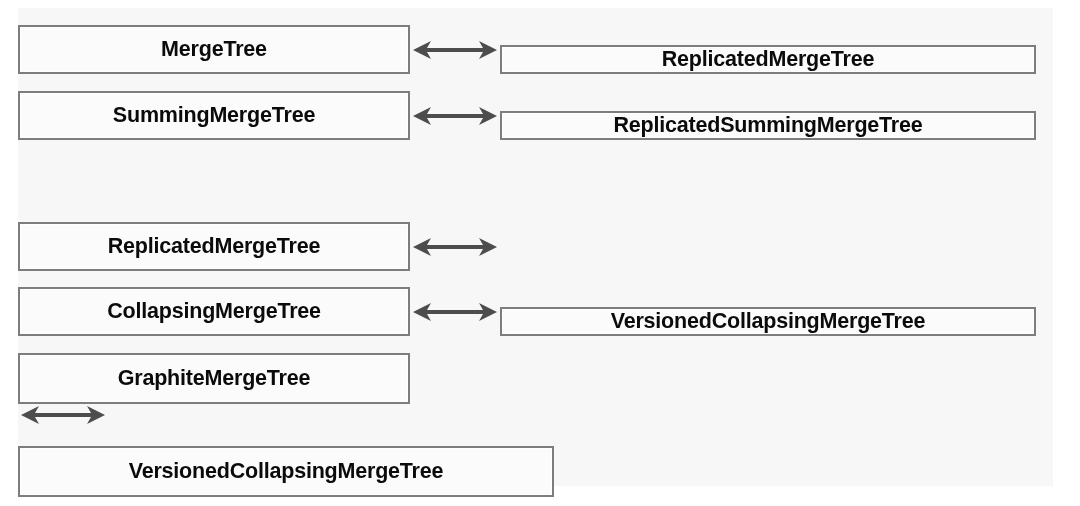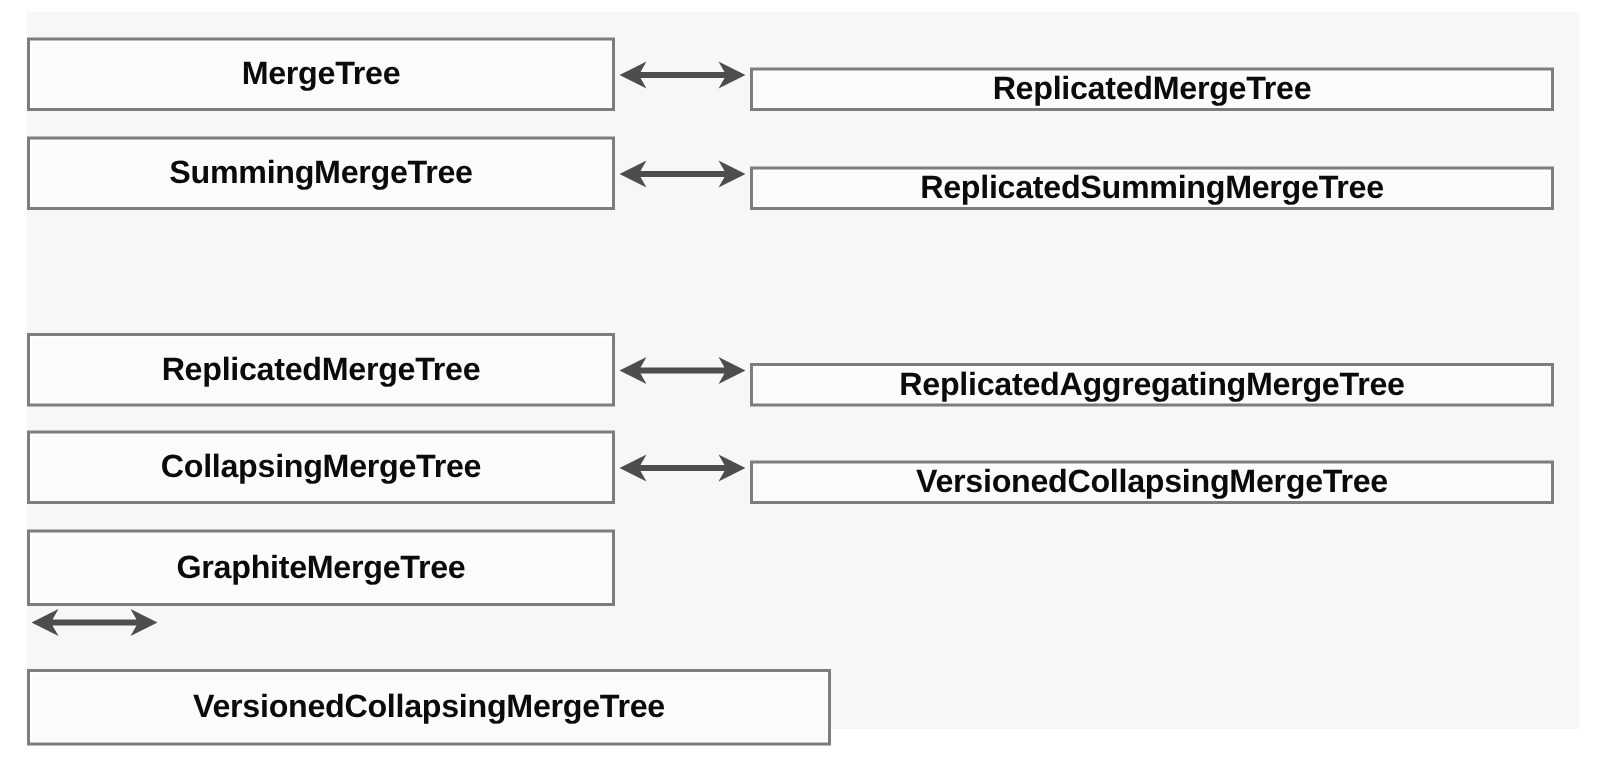--- a/index.html
+++ b/index.html
@@ -101,21 +101,20 @@
   </div>
 
 
   <div class="pair-row r3">
     <div class="engine-box box-left">ReplicatedMergeTree</div>
     <div class="connector">
       <svg width="84" height="22" viewBox="0 0 84 22" aria-hidden="true">
         <path d="M0 11 L18 2 L14 9 L70 9 L66 2 L84 11 L66 20 L70 13 L14 13 L18 20 Z" fill="#4d4d4d"></path>
       </svg>
     </div>
-    <div class="engine-box box-right">ReplicatedAggregatingMergeTree</div>
   </div>
 
   <div class="pair-row r4">
     <div class="engine-box box-left">CollapsingMergeTree</div>
     <div class="connector">
       <svg width="84" height="22" viewBox="0 0 84 22" aria-hidden="true">
         <path d="M0 11 L18 2 L14 9 L70 9 L66 2 L84 11 L66 20 L70 13 L14 13 L18 20 Z" fill="#4d4d4d"></path>
       </svg>
     </div>
     <div class="engine-box box-right">VersionedCollapsingMergeTree</div>

